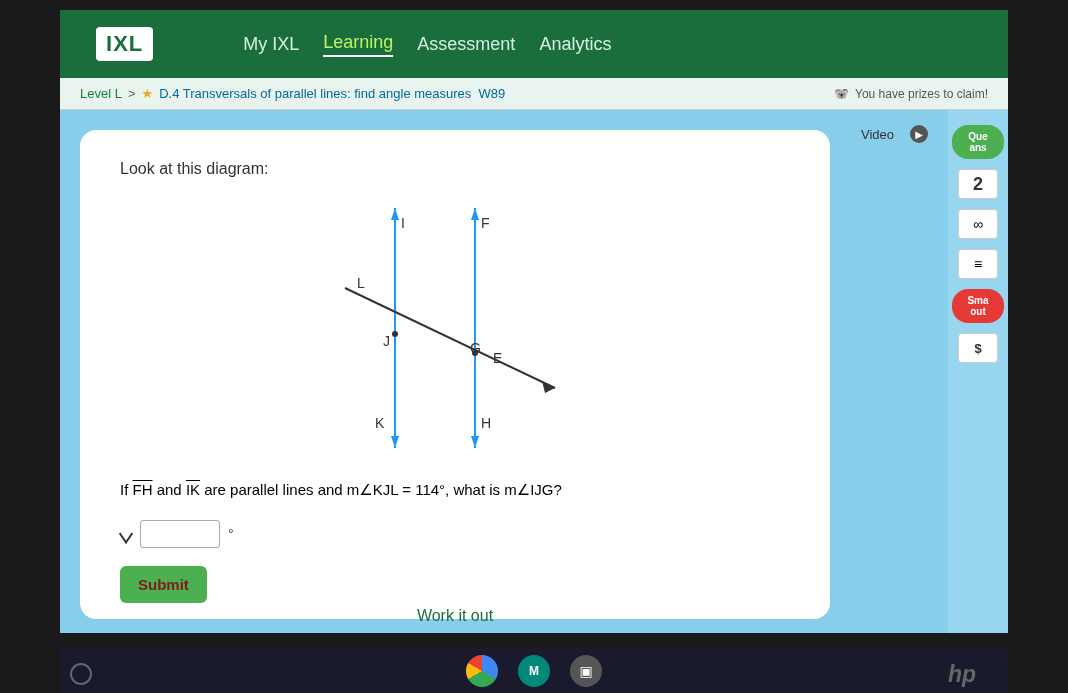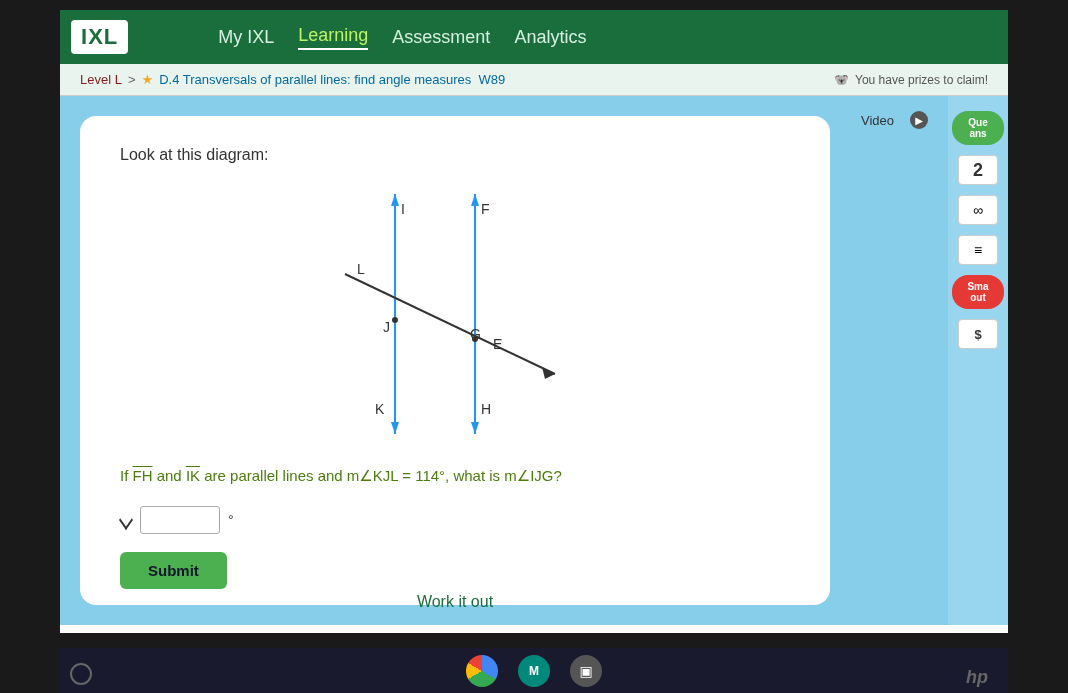--- a/index.html
+++ b/index.html
@@ -19,24 +19,24 @@
       left: 60px;
       right: 60px;
       bottom: 60px;
       background: #fff;
       overflow: hidden;
     }
 
     
     .nav-bar {
       background: #1a6e3c;
-      height: 54px;
-      display: flex;
-      align-items: center;
-      padding: 0 11px;
+      height: 68px;
+      display: flex;
+      align-items: center;
+      padding: 0 36px;
       gap: 30px;
     }
 
     .logo {
       background: #fff;
       color: #1a6e3c;
       font-weight: bold;
       font-size: 22px;
       padding: 4px 10px;
       border-radius: 4px;
@@ -70,21 +70,21 @@
       padding: 8px 20px;
       font-size: 13px;
       color: #333;
       display: flex;
       align-items: center;
       gap: 6px;
       border-bottom: 1px solid #ccc;
     }
 
     .breadcrumb-link {
-      color: #7f1d1d;
+      color: #15803d;
       cursor: pointer;
     }
 
     .breadcrumb-separator {
       color: #666;
     }
 
     .breadcrumb-star {
       color: #f5a623;
     }
@@ -132,21 +132,21 @@
     .diagram-area {
       width: 320px;
       height: 260px;
       position: relative;
       margin: 0 auto 20px auto;
     }
 
     
     .question-text {
       font-size: 15px;
-      color: #4d7c0f;
+      color: #000000;
       margin-top: 4px;
       line-height: 1.6;
     }
 
     .overline {
       text-decoration: overline;
     }
 
     
     .answer-area {
@@ -175,23 +175,23 @@
     }
 
     .degree-symbol {
       font-size: 14px;
       color: #333;
     }
 
     
     .submit-btn {
       background: #4caf50;
-      color: #0f172a;
+      color: #7f1d1d;
       border: none;
-      padding: 10px 28px;
+      padding: 10px 18px;
       font-size: 15px;
       border-radius: 6px;
       cursor: pointer;
       margin-top: 18px;
       font-weight: bold;
     }
 
     
     .work-it-out {
       text-align: center;
@@ -320,23 +320,23 @@
 
     .taskbar-icon.tv {
       background: #555;
       color: white;
       font-size: 14px;
     }
 
     .bottom-logo {
       position: absolute;
       bottom: 5px;
-      right: 80px;
+      right: 92px;
       color: #666;
-      font-size: 18px;
+      font-size: 23px;
       font-weight: bold;
       font-style: italic;
     }
 
     .circle-btn {
       position: absolute;
       bottom: 8px;
       left: 70px;
       width: 22px;
       height: 22px;

